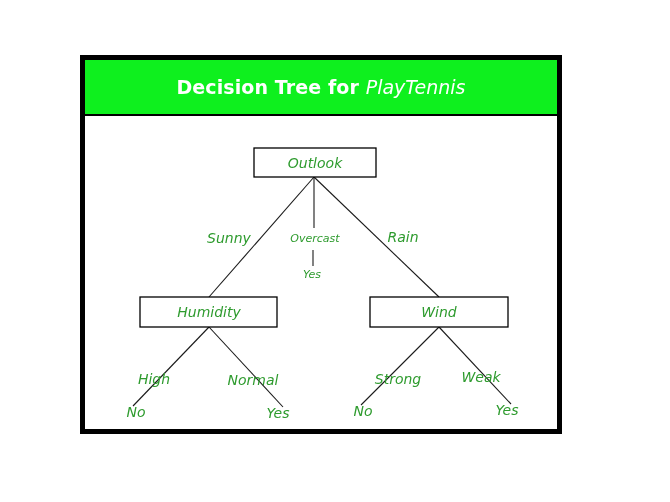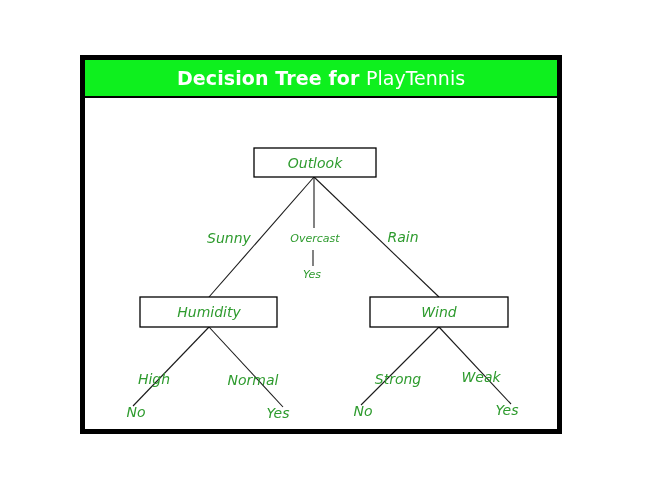--- a/index.html
+++ b/index.html
@@ -29,39 +29,40 @@
     box-sizing: border-box;
     border: 5px solid #000000;
     background: #ffffff;
   }
   
   #title-band {
     position: absolute;
     left: 0;
     top: 0;
     width: 100%;
-    height: 38px;
+    height: 56px;
     box-sizing: border-box;
     background: #0ef01e;
     border-bottom: 2px solid #000000;
     display: flex;
     align-items: center;
     justify-content: center;
     text-align: right;
   }
   #title-text {
     color: #ffffff;
     font-size: 19px;
     font-weight: bold;
     white-space: pre;
     letter-spacing: 0.1px;
   }
   #title-subject {
     color: #ffffff;
     font-size: 19px;
+    font-style: italic;
     font-weight: normal;
     white-space: pre;
   }
   
   #tree-area {
     position: absolute;
     left: 0;
     top: 46px;
     width: 100%;
     height: 349px;

